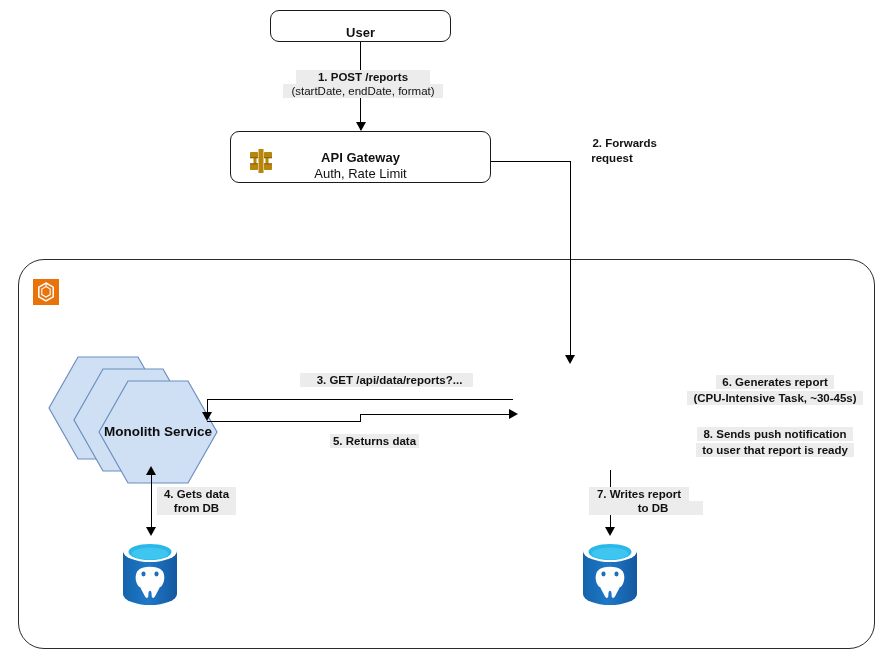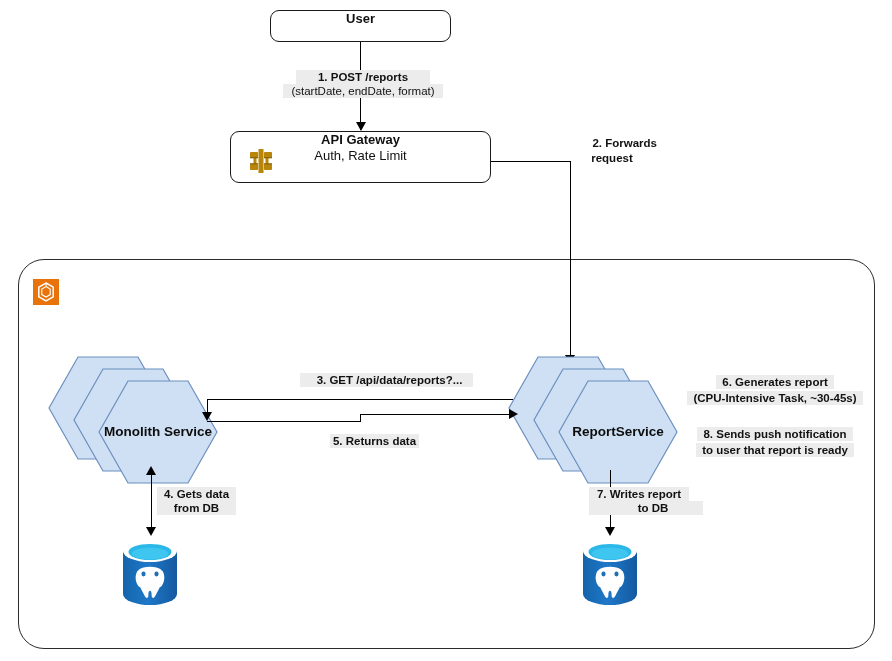--- a/index.html
+++ b/index.html
@@ -21,21 +21,21 @@
   }
 
   
   .node-rect {
     position: absolute;
     box-sizing: border-box;
     background: #ffffff;
     border: 1.6px solid #1a1a1a;
     border-radius: 9px;
     display: flex;
-    align-items: flex-start;
+    align-items: flex-end;
     justify-content: center;
   }
   .node-rect .rect-title {
     font-size: 13px;
     font-weight: bold;
     color: #111111;
     line-height: 16px;
     text-align: center;
   }
   .node-rect .rect-sub {
@@ -209,38 +209,20 @@
       </svg>
     </div>
     <div class="hex" style="left:50px; top:24px;">
       <svg width="120" height="104" viewBox="0 0 120 104">
         <polygon points="30,1 90,1 119,52 90,103 30,103 1,52" fill="#cfe0f5" stroke="#6b8fbe" stroke-width="1.2"></polygon>
       </svg>
     </div>
     <div class="hex-label" style="left:45px; top:68px; width:130px;">Monolith Service</div>
   </div>
 
-  <div class="hex-stack" style="left:508px; top:356px; width:170px; height:112px;">
-    <div class="hex" style="left:0px; top:0px;">
-      <svg width="120" height="104" viewBox="0 0 120 104">
-        <polygon points="30,1 90,1 119,52 90,103 30,103 1,52" fill="#cfe0f5" stroke="#6b8fbe" stroke-width="1.2"></polygon>
-      </svg>
-    </div>
-    <div class="hex" style="left:25px; top:12px;">
-      <svg width="120" height="104" viewBox="0 0 120 104">
-        <polygon points="30,1 90,1 119,52 90,103 30,103 1,52" fill="#cfe0f5" stroke="#6b8fbe" stroke-width="1.2"></polygon>
-      </svg>
-    </div>
-    <div class="hex" style="left:50px; top:24px;">
-      <svg width="120" height="104" viewBox="0 0 120 104">
-        <polygon points="30,1 90,1 119,52 90,103 30,103 1,52" fill="#cfe0f5" stroke="#6b8fbe" stroke-width="1.2"></polygon>
-      </svg>
-    </div>
-    <div class="hex-label" style="left:50px; top:68px; width:120px;">ReportService</div>
-  </div>
 
   <div class="ln ln-h" style="left:207px; top:398.5px; width:306px;"></div>
   <div class="ln ln-v" style="left:206.5px; top:398.5px; height:19px;"></div>
   <div class="arrow-down" style="left:202px; top:412px;"></div>
   <div class="edge-label" style="left:300px; top:373px; width:163px;padding-left:8px;">3. GET /api/data/reports?...</div>
 
   <div class="ln ln-h" style="left:207px; top:420.5px; width:154px;"></div>
   <div class="ln ln-v" style="left:360px; top:413.5px; height:8px;"></div>
   <div class="ln ln-h" style="left:360px; top:413.5px; width:152px;"></div>
   <div class="arrow-right" style="left:509px; top:409px;"></div>

